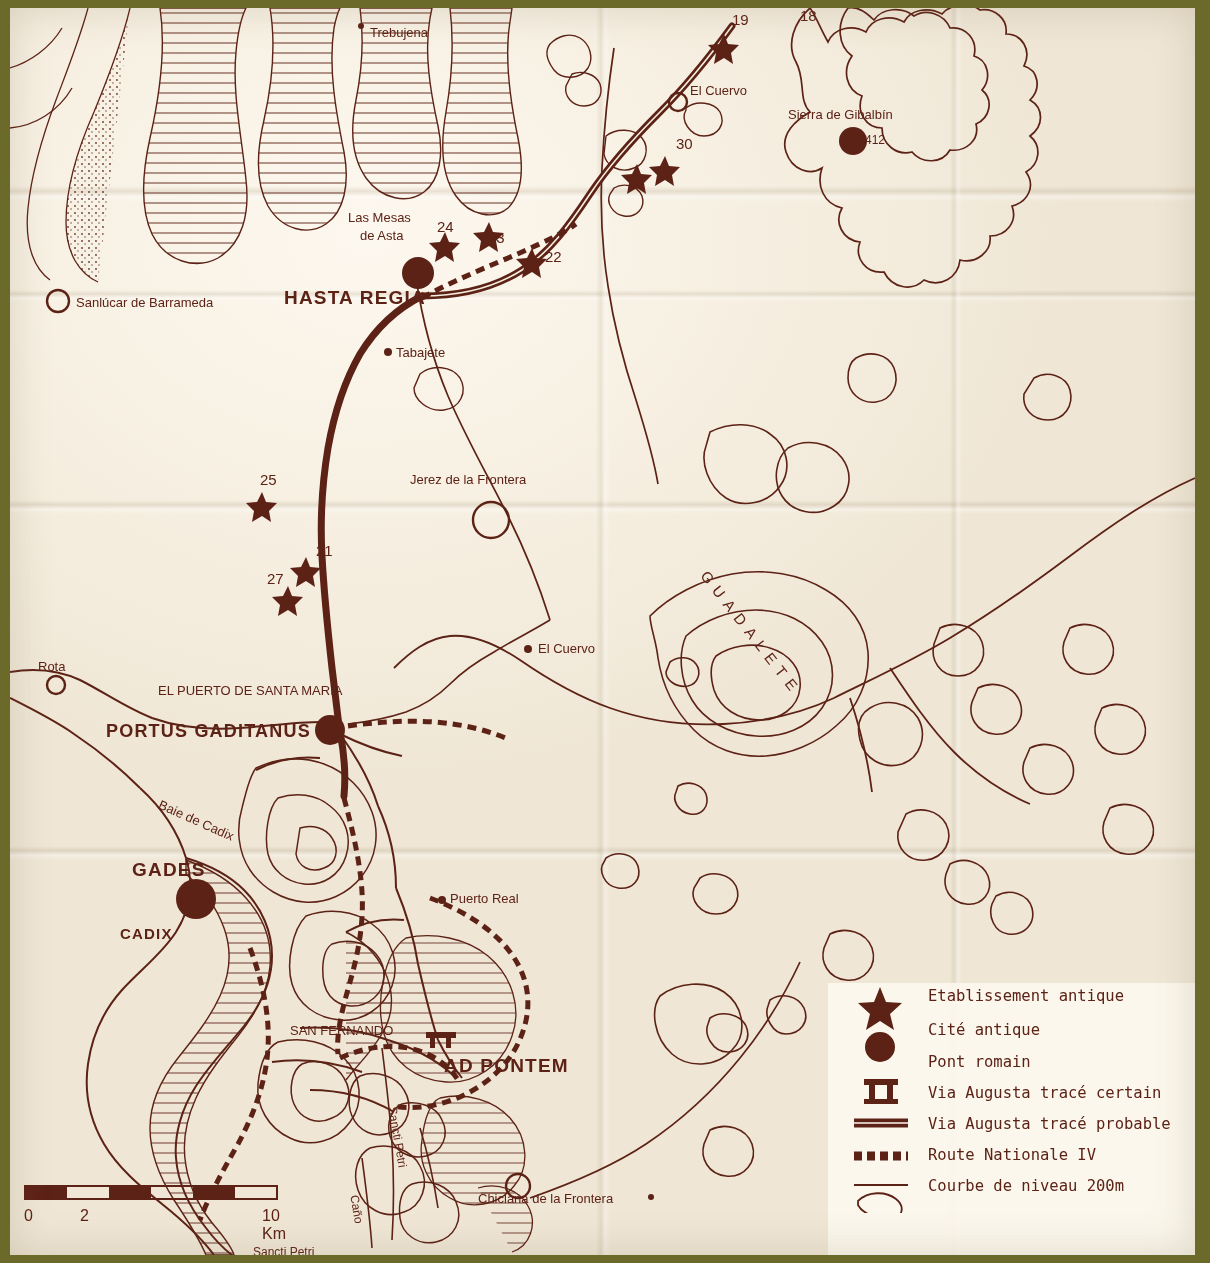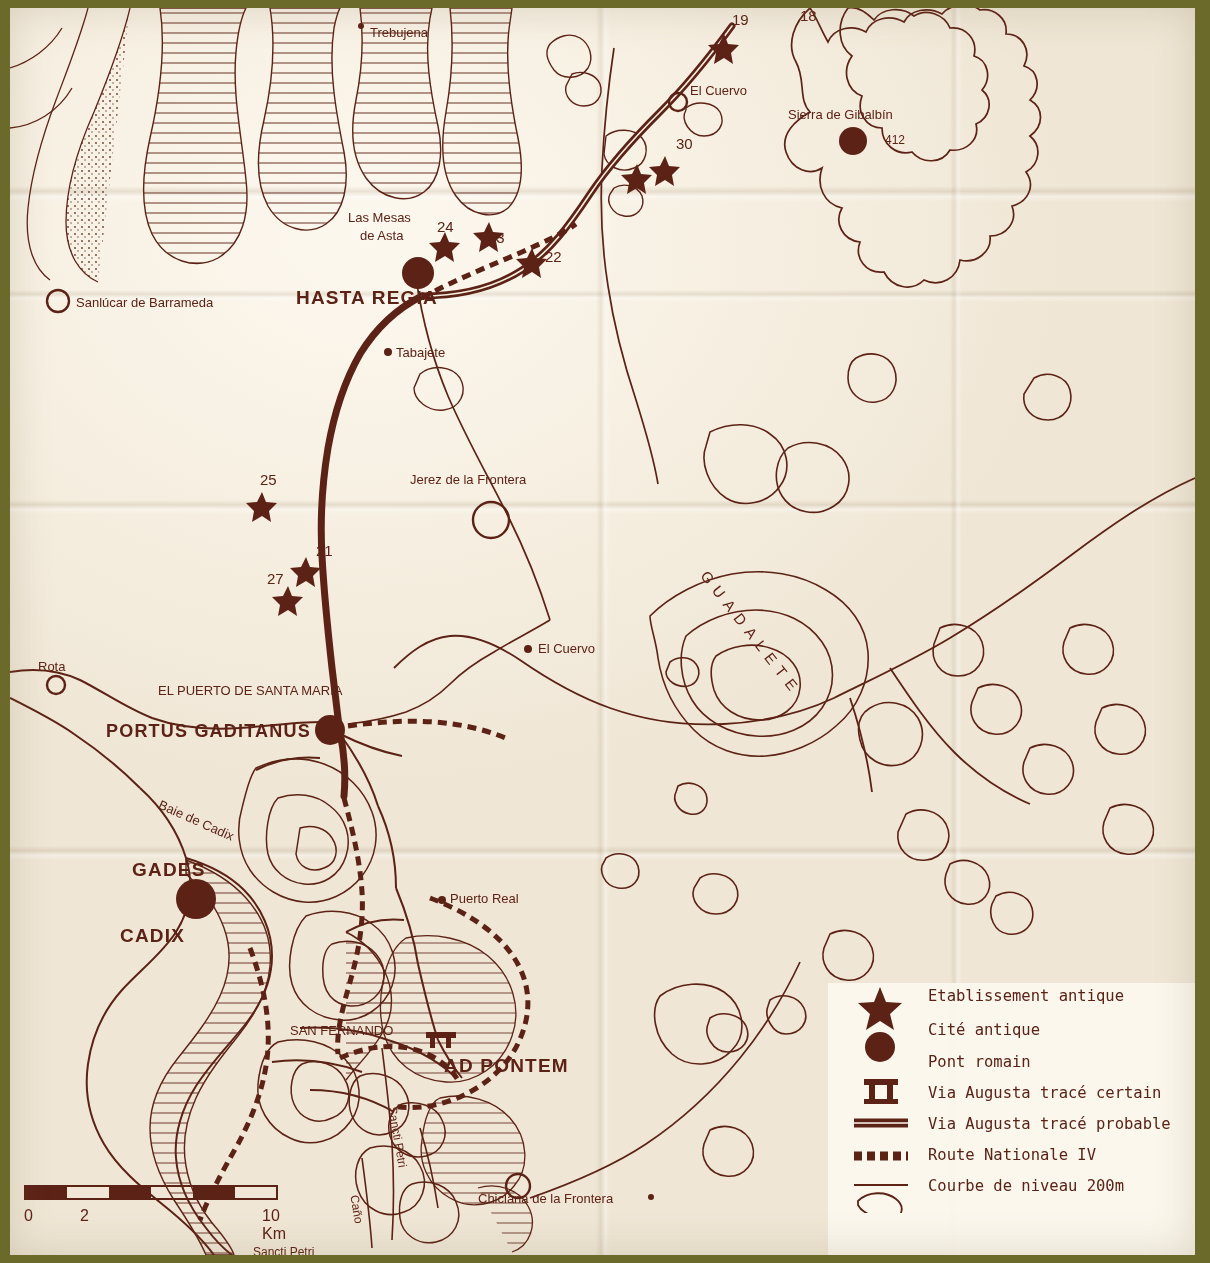--- a/index.html
+++ b/index.html
@@ -359,35 +359,35 @@
         <rect x="416" y="1024" width="30" height="6"></rect>
         <rect x="420" y="1030" width="5" height="10"></rect>
         <rect x="436" y="1030" width="5" height="10"></rect>
       </g>
     </svg>
 
     <div id="labels">
       <div class="lbl small" style="left:360px; top:18px;">Trebujena</div>
       <div class="lbl small" style="left:680px; top:76px;">El Cuervo</div>
       <div class="lbl small" style="left:778px; top:100px;">Sierra de Gibalbín</div>
-      <div class="lbl tiny" style="left:855px; top:126px;margin-left:20px;">412</div>
+      <div class="lbl tiny" style="left:855px; top:126px;">412</div>
       <div class="lbl small" style="left:338px; top:203px;">Las Mesas</div>
       <div class="lbl small" style="left:350px; top:221px;">de Asta</div>
-      <div class="lbl city" style="left:286px; top:280px; font-size:19px;">HASTA REGIA</div>
+      <div class="lbl city" style="left:274px; top:280px; font-size:19px;">HASTA REGIA</div>
       <div class="lbl small" style="left:66px; top:288px;">Sanlúcar de Barrameda</div>
       <div class="lbl small" style="left:386px; top:338px;">Tabajete</div>
       <div class="lbl small" style="left:400px; top:465px;">Jerez de la Frontera</div>
       <div class="lbl small" style="left:28px; top:652px;">Rota</div>
       <div class="lbl small" style="left:528px; top:634px;">El Cuervo</div>
       <div class="lbl river" style="left:700px; top:560px; transform:rotate(52deg); transform-origin:left top;">GUADALETE</div>
       <div class="lbl small" style="left:148px; top:676px;">EL PUERTO DE SANTA MARÍA</div>
       <div class="lbl city" style="left:96px; top:714px; font-size:18px;">PORTUS GADITANUS</div>
       <div class="lbl small" style="left:152px; top:790px; transform:rotate(24deg); transform-origin:left top;">Baie de Cadix</div>
       <div class="lbl city" style="left:122px; top:852px; font-size:19px;">GADES</div>
-      <div class="lbl city" style="left:110px; top:918px; font-size:19px;text-align:right;">CADIX</div>
+      <div class="lbl city" style="left:110px; top:918px; font-size:15px;text-align:right;">CADIX</div>
       <div class="lbl small" style="left:440px; top:884px;">Puerto Real</div>
       <div class="lbl small" style="left:280px; top:1016px;">SAN FERNANDO</div>
       <div class="lbl city" style="left:434px; top:1048px; font-size:19px;">AD PONTEM</div>
       <div class="lbl tiny" style="left:388px; top:1098px; transform:rotate(80deg); transform-origin:left top;">Sancti Petri</div>
       <div class="lbl tiny" style="left:350px; top:1186px; transform:rotate(80deg); transform-origin:left top;">Caño</div>
       <div class="lbl small" style="left:468px; top:1184px;">Chiclana de la Frontera</div>
       <div class="lbl tiny" style="left:243px; top:1238px;">Sancti Petri</div>
 
       <div class="lbl num" style="left:722px; top:4px;">19</div>
       <div class="lbl num" style="left:790px; top:0px;">18</div>

